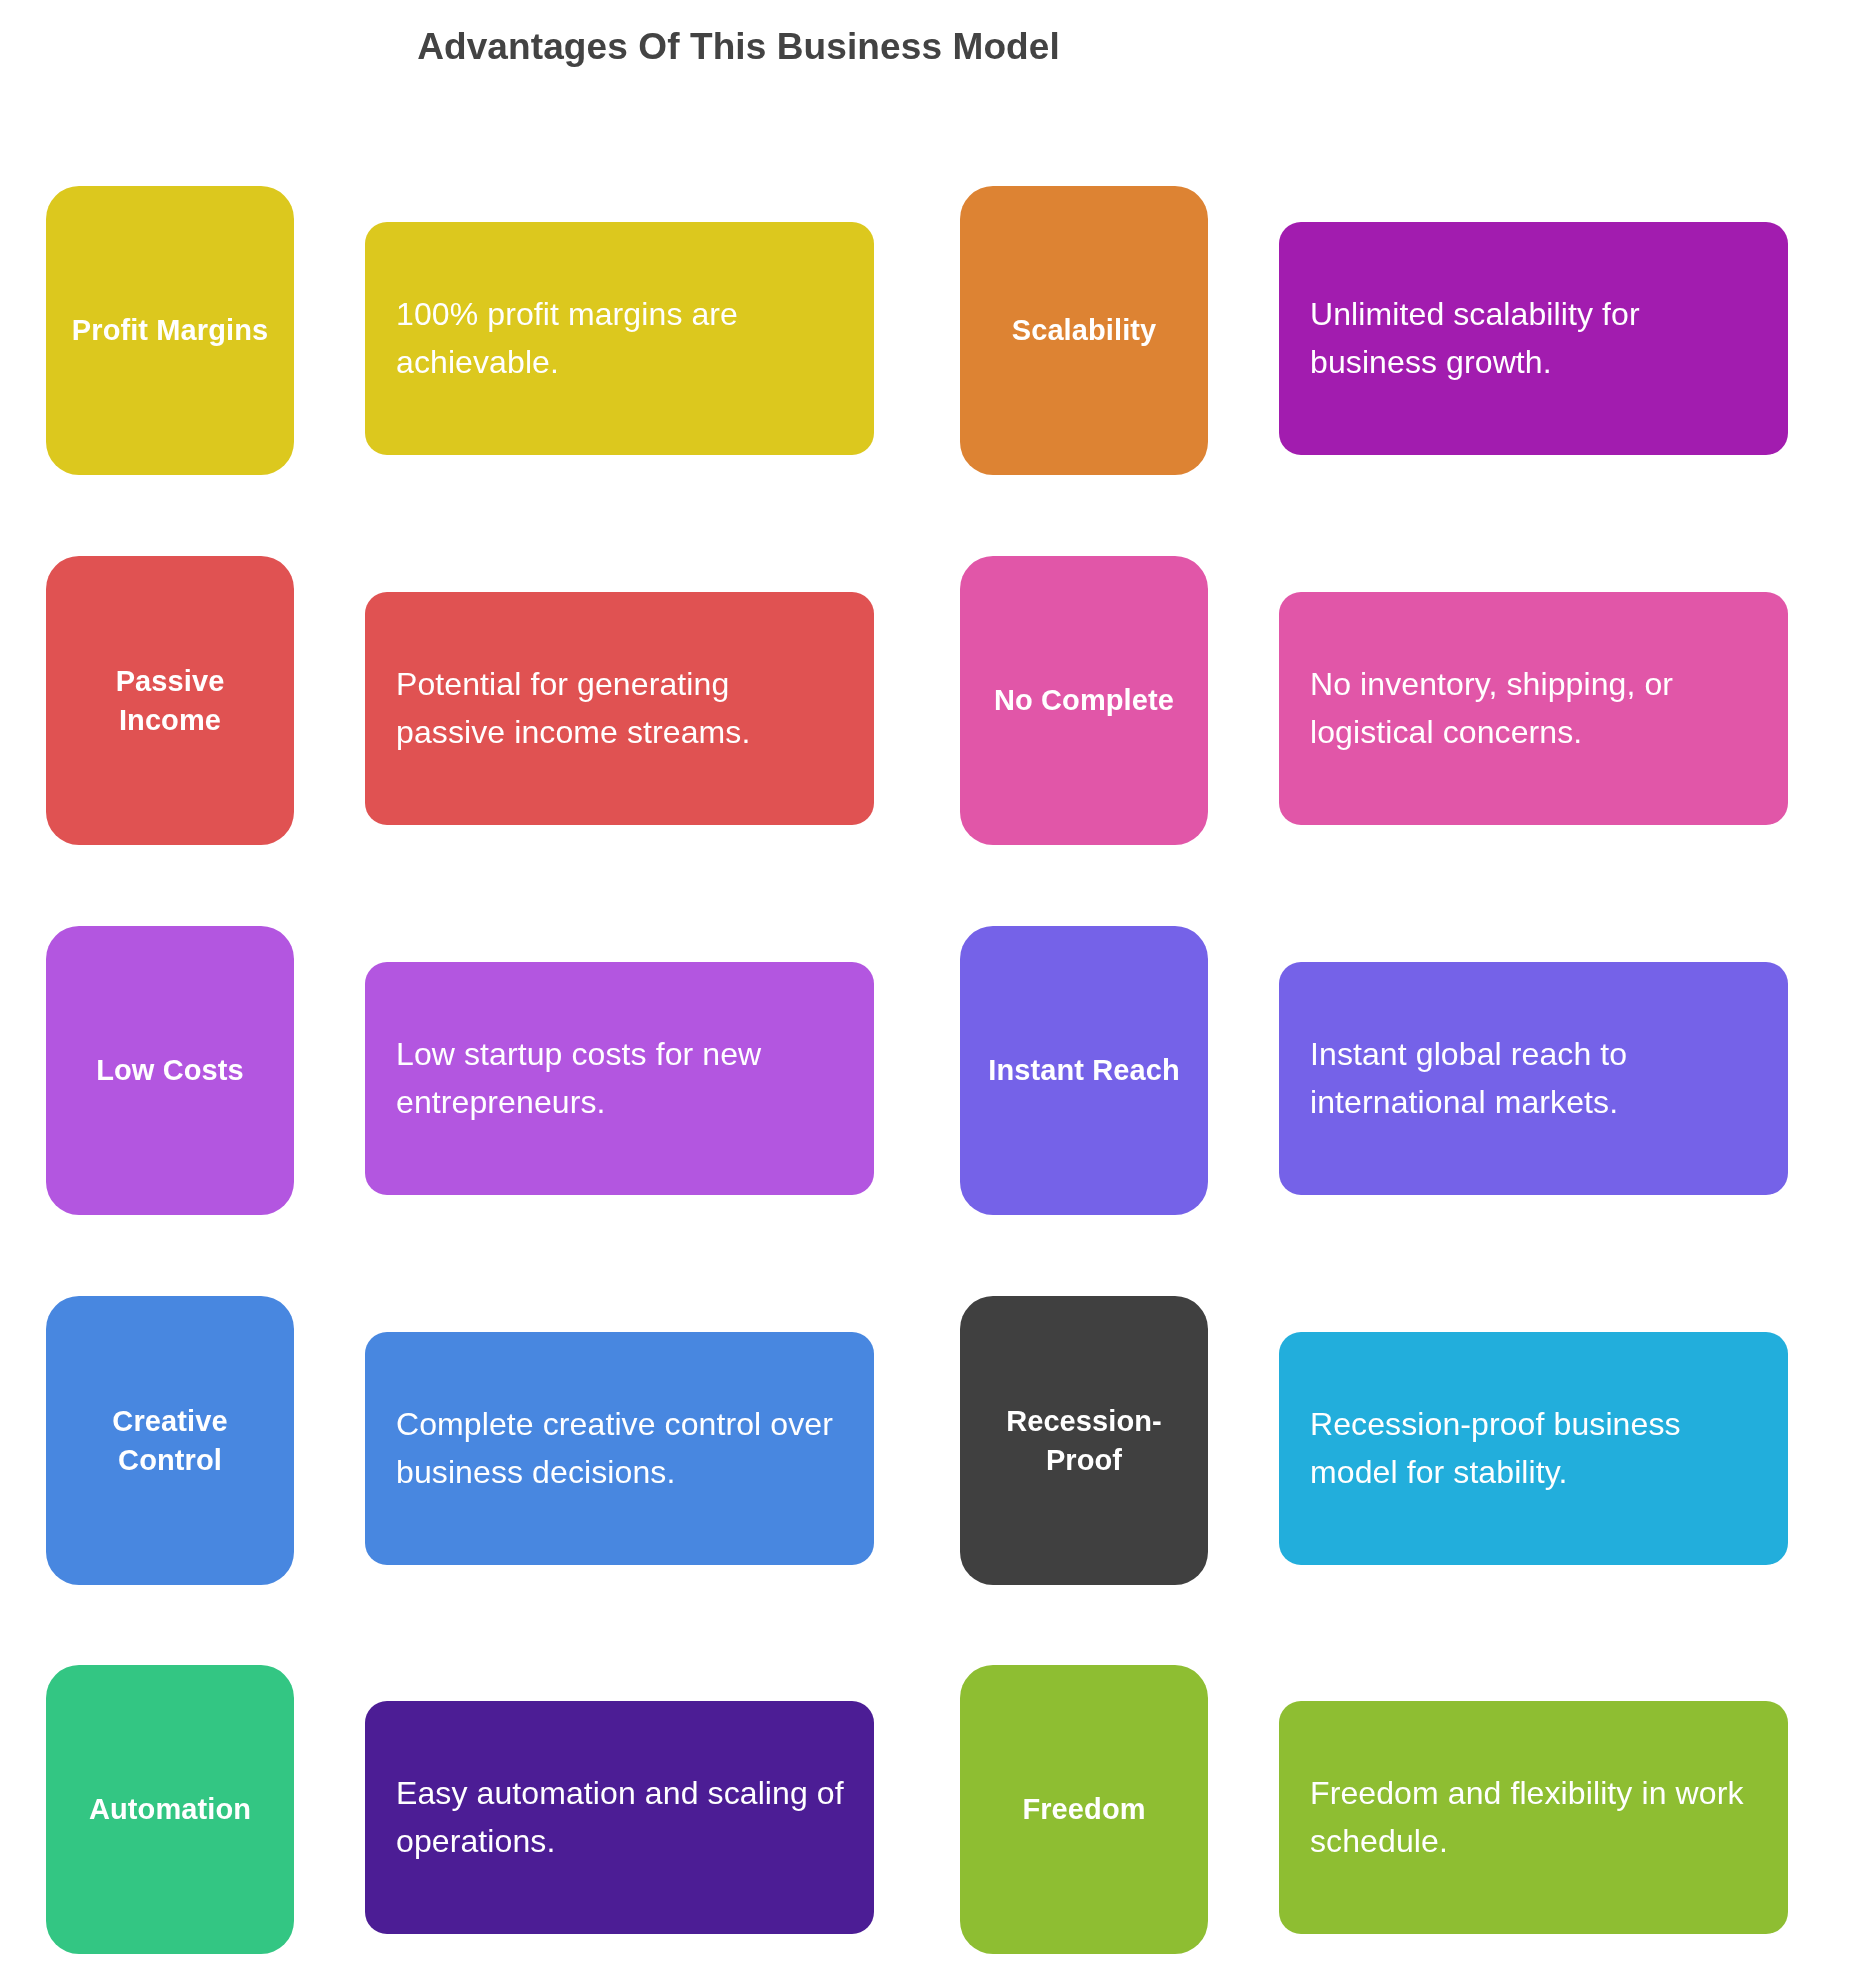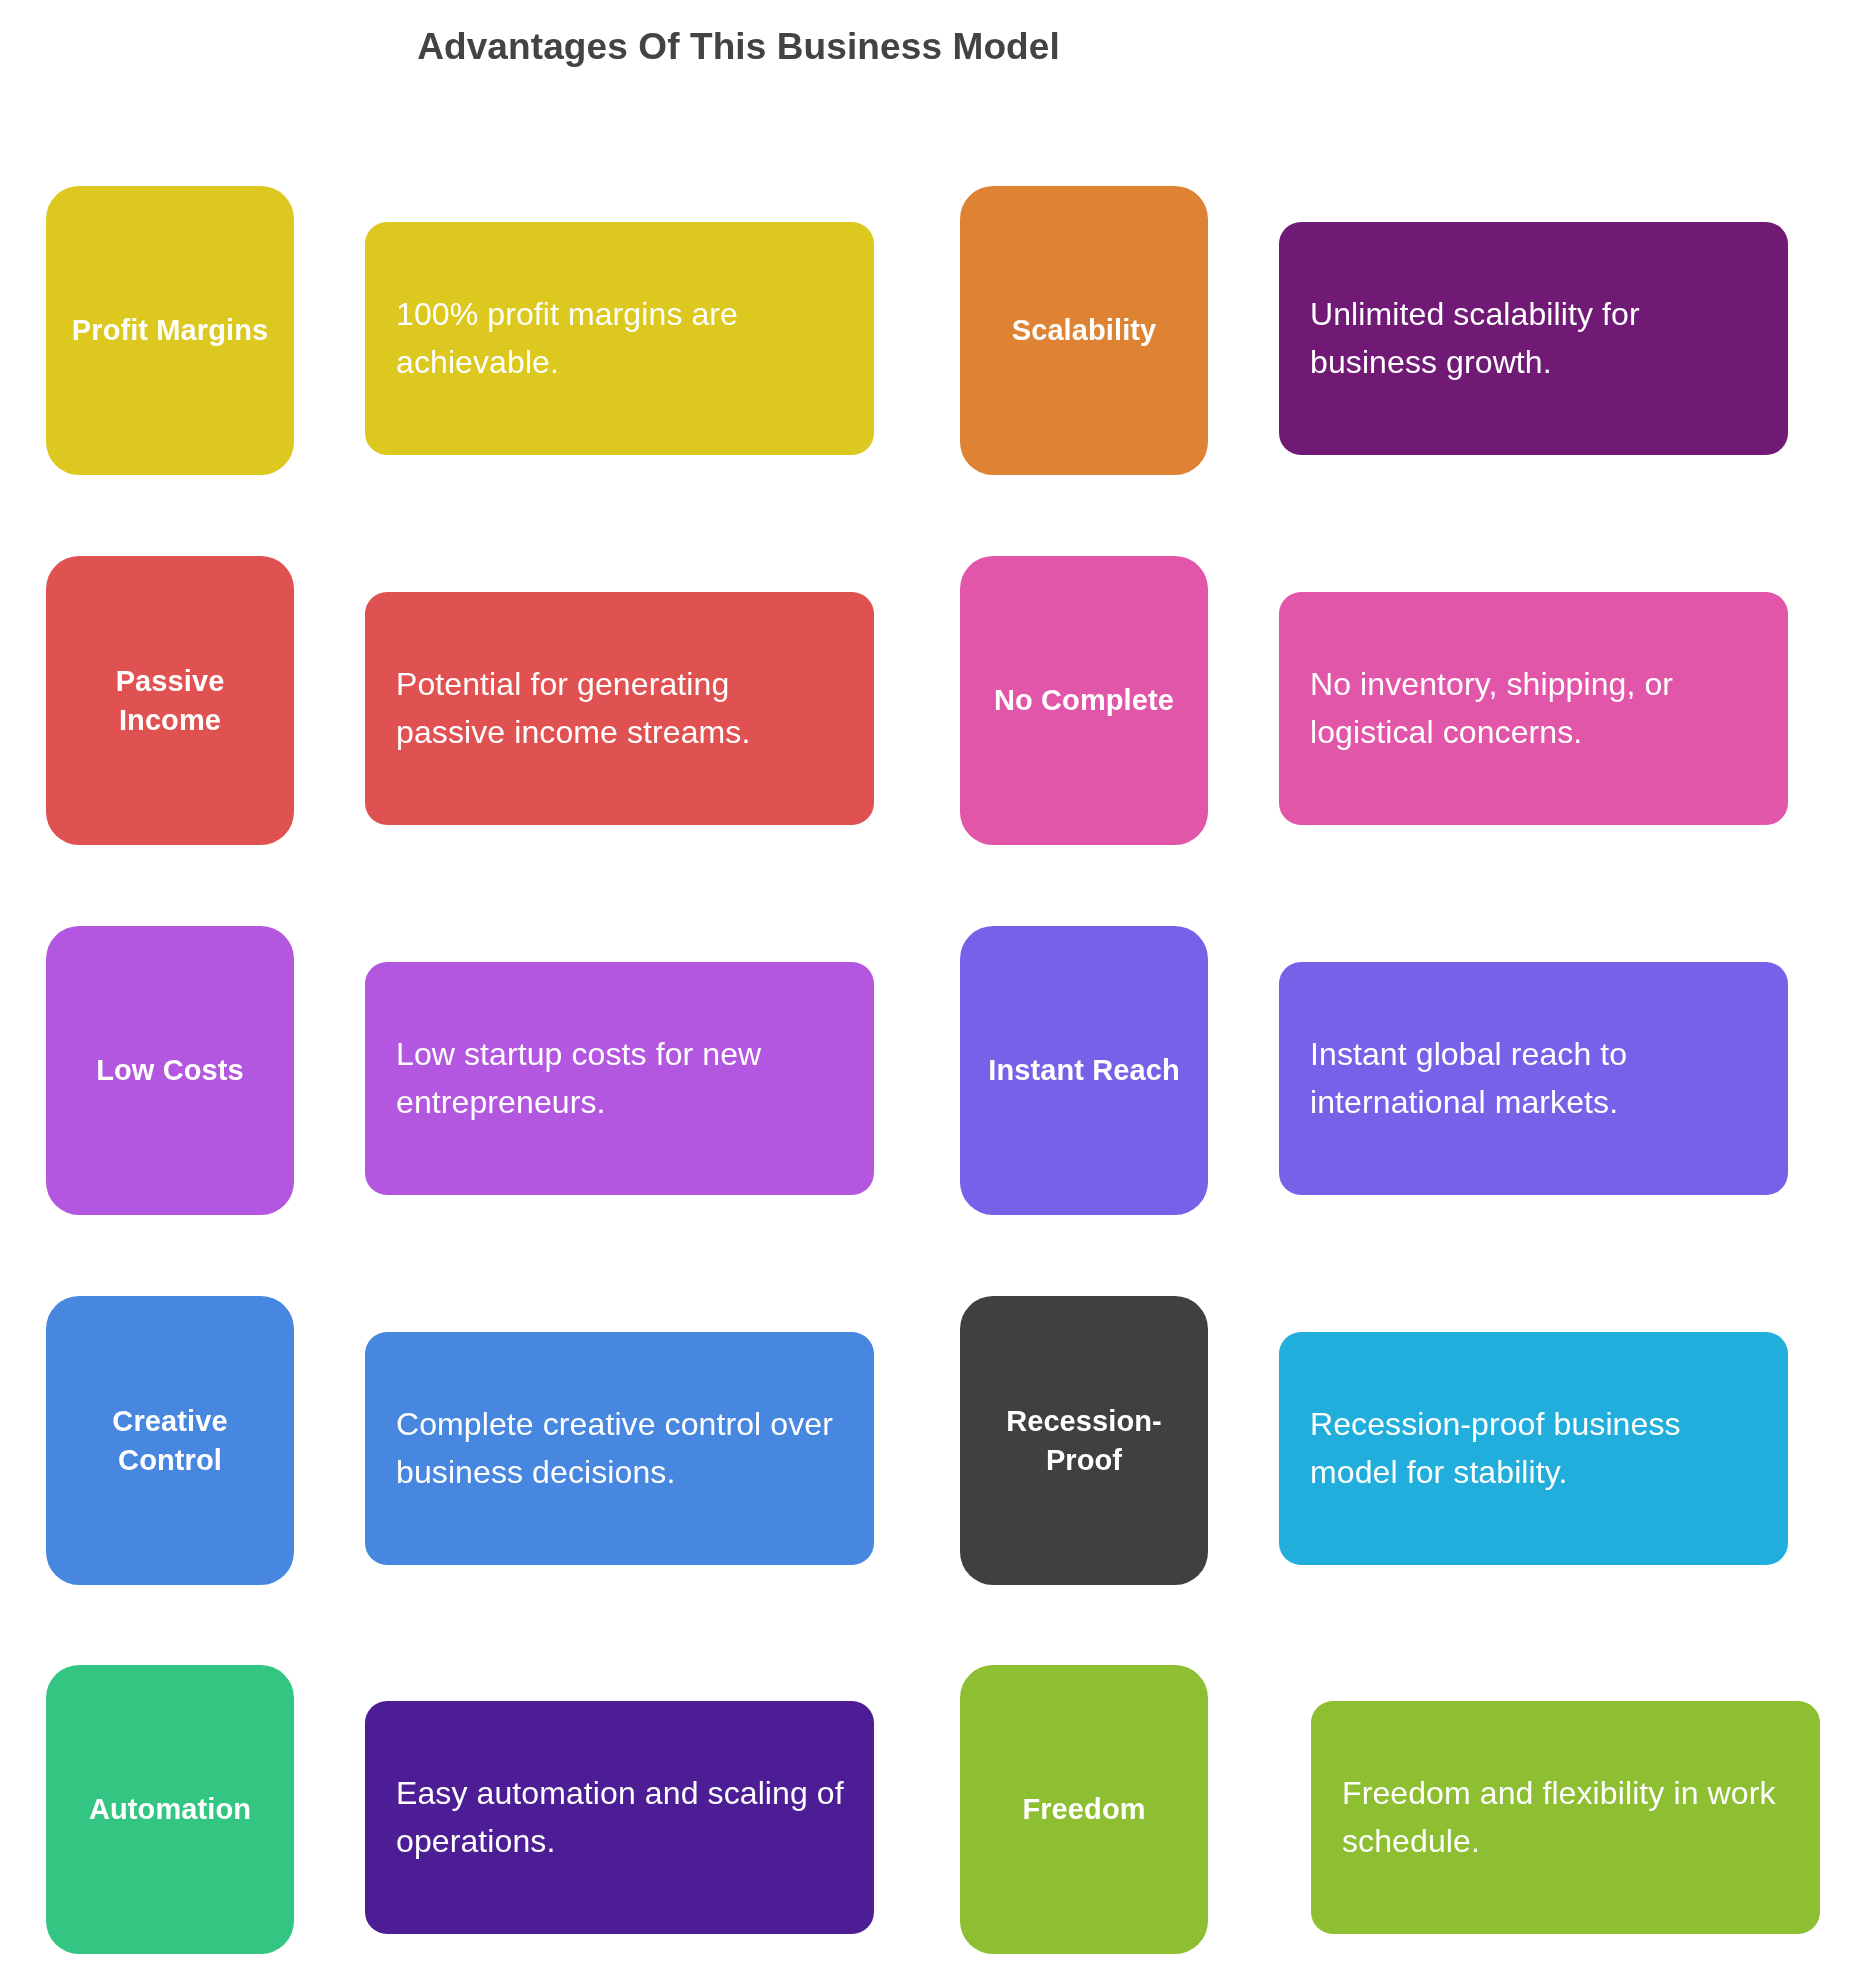--- a/index.html
+++ b/index.html
@@ -109,21 +109,21 @@
   <div class="card-grid">
       <div class="card" style="left: 46px; top: 0px;">
         <div class="card-desc" style="background: rgb(220, 200, 30);">
           <div class="card-desc-text">100% profit margins are achievable.</div>
         </div>
         <div class="card-label" style="background: rgb(220, 200, 30);">
           <div class="card-label-text">Profit Margins</div>
         </div>
       </div>
       <div class="card" style="left: 960px; top: 0px;">
-        <div class="card-desc" style="background: #701a75;">
+        <div class="card-desc" style="background: #a21caf;">
           <div class="card-desc-text">Unlimited scalability for business growth.</div>
         </div>
         <div class="card-label" style="background: rgb(221, 131, 51);">
           <div class="card-label-text">Scalability</div>
         </div>
       </div>
       <div class="card" style="left: 46px; top: 370px;">
         <div class="card-desc" style="background: rgb(224, 82, 82);">
           <div class="card-desc-text">Potential for generating passive income streams.</div>
         </div>
@@ -173,21 +173,21 @@
       </div>
       <div class="card" style="left: 46px; top: 1479px;">
         <div class="card-desc" style="background: #4c1d95;">
           <div class="card-desc-text">Easy automation and scaling of operations.</div>
         </div>
         <div class="card-label" style="background: rgb(51, 198, 131);">
           <div class="card-label-text">Automation</div>
         </div>
       </div>
       <div class="card" style="left: 960px; top: 1479px;">
-        <div class="card-desc" style="background: rgb(142, 190, 50); margin-left: 32px;">
+        <div class="card-desc" style="background: rgb(142, 190, 50);">
           <div class="card-desc-text">Freedom and flexibility in work schedule.</div>
         </div>
         <div class="card-label" style="background: rgb(142, 190, 50);">
           <div class="card-label-text">Freedom</div>
         </div>
       </div>
     </div>
 
 </div>
 

